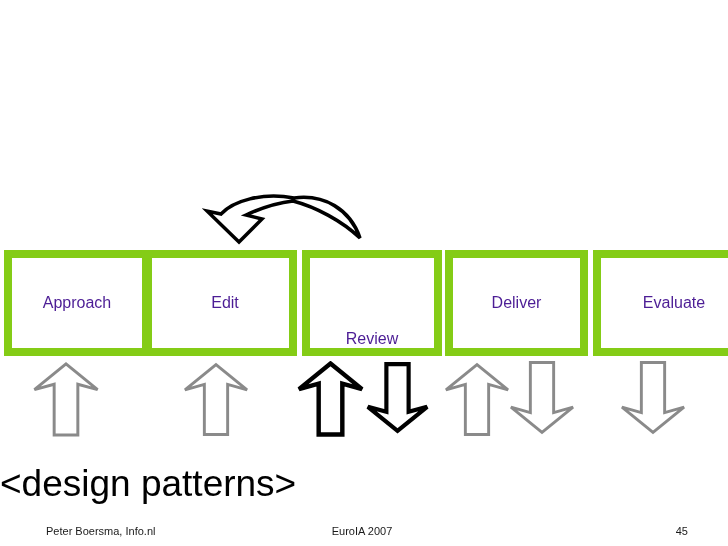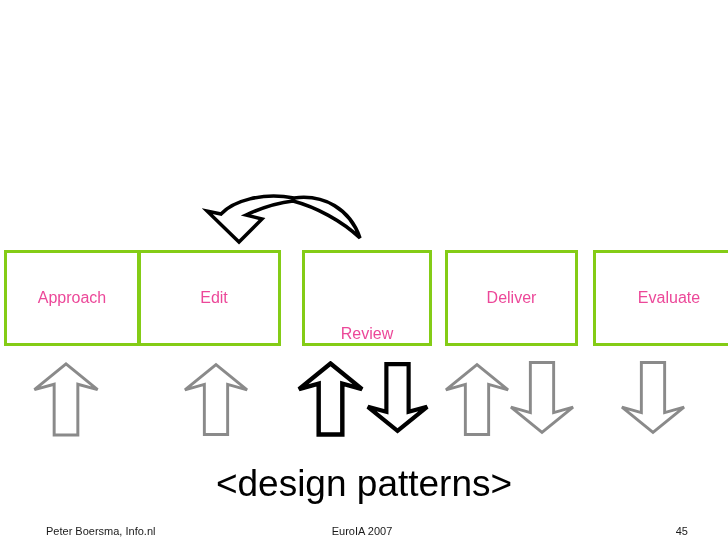--- a/index.html
+++ b/index.html
@@ -23,45 +23,45 @@
     text-align: center;
     font-size: 37px;
     line-height: 45px;
     color: #000000;
     letter-spacing: 0px;
   }
   .process-box {
     position: absolute;
     top: 250px;
     height: 90px;
-    border: 3px solid #84cc16;
+    border: 8px solid #84cc16;
     background: #ffffff;
     display: flex;
     align-items: center;
     justify-content: center;
     font-size: 16px;
-    color: #ec4899;
+    color: #4c1d95;
     box-sizing: content-box;
   }
   .block-arrow {
     position: absolute;
   }
   .loop-arrow {
     position: absolute;
     left: 202px;
     top: 189px;
     width: 164px;
     height: 58px;
   }
   .bottom-label {
     position: absolute;
     top: 463px;
     left: 0;
     width: 728px;
-    text-align: center;
+    text-align: left;
     font-size: 37px;
     color: #000000;
   }
   .footer {
     position: absolute;
     top: 522px;
     left: 0;
     width: 728px;
     height: 18px;
     font-size: 11px;
@@ -78,21 +78,21 @@
 
 
   <svg class="loop-arrow" viewBox="0 0 164 58" xmlns="http://www.w3.org/2000/svg">
     <path d="M158 49 C148 20 122 5 92 9 C60 3 31 12 19 25 L5 22 L37 53 L60 30 L44 26 C57 20 74 14 91 12 C114 18 140 32 158 49 Z" fill="#ffffff" stroke="#000000" stroke-width="3.5" stroke-linejoin="miter"></path>
   </svg>
 
   <div id="boxes">
       <div class="process-box" style="left: 4px; width: 130px;">
         <span>Approach</span>
       </div>
-      <div class="process-box" style="left: 138px; width: 128px; padding-left: 9px;">
+      <div class="process-box" style="left: 144px; width: 128px; padding-left: 9px;">
         <span>Edit</span>
       </div>
       <div class="process-box" style="left: 302px; width: 124px; align-items: flex-end;">
         <span>Review</span>
       </div>
       <div class="process-box" style="left: 445px; width: 127px;">
         <span>Deliver</span>
       </div>
       <div class="process-box" style="left: 593px; width: 124px; padding-left: 11px;">
         <span>Evaluate</span>

